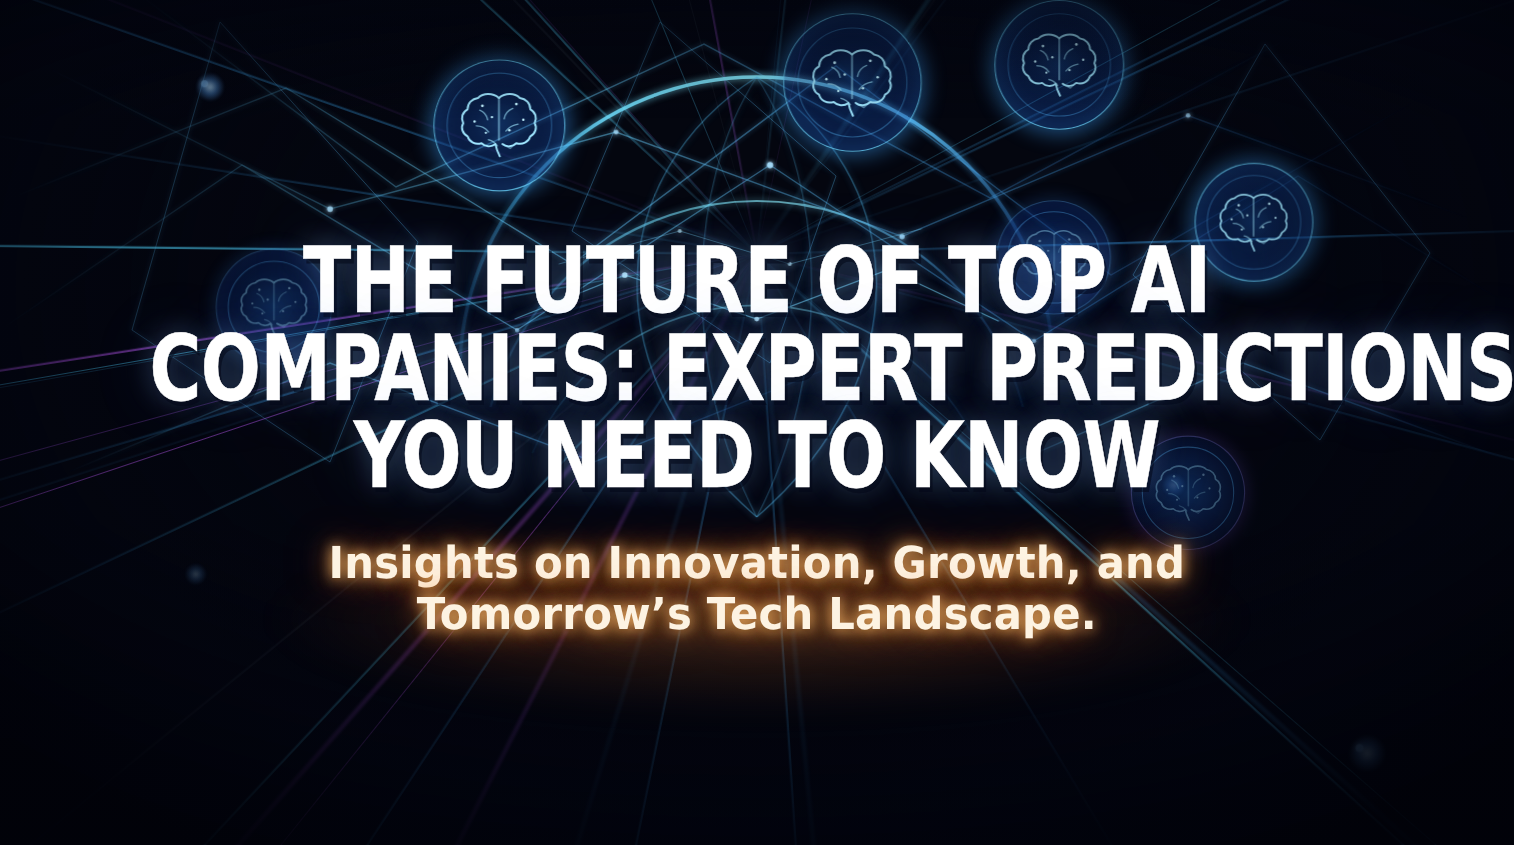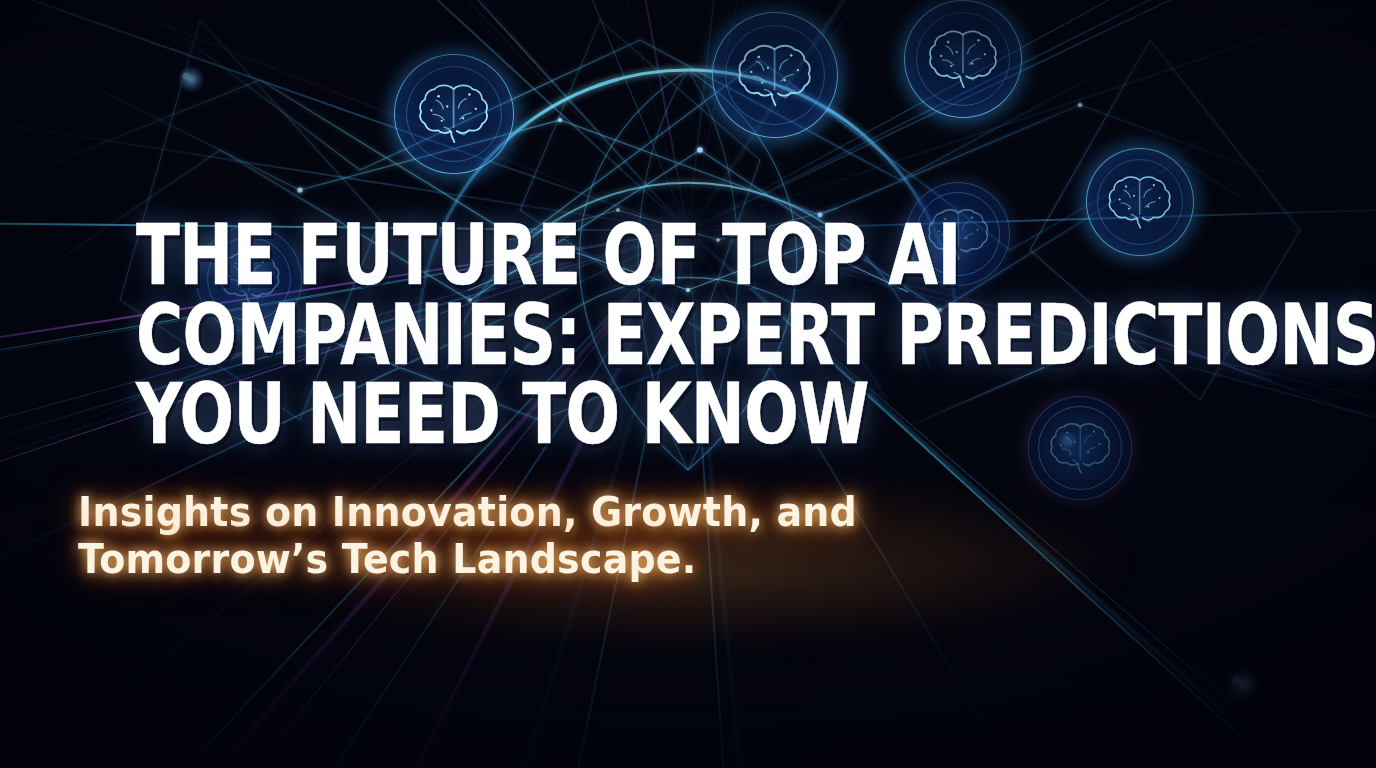--- a/index.html
+++ b/index.html
@@ -70,21 +70,21 @@
   .vignette{
     position:absolute; inset:0; pointer-events:none;
     background:
       radial-gradient(ellipse 900px 620px at 50% 34%, rgba(0,0,0,0) 40%, rgba(2,4,14,.55) 78%, rgba(1,2,9,.88) 100%),
       linear-gradient(to bottom, rgba(2,4,14,.55) 0%, rgba(0,0,0,0) 14%, rgba(0,0,0,0) 62%, rgba(2,3,12,.70) 100%);
   }
 
   
   .textblock{
     position:absolute; left:0; right:0; top:216px;
-    z-index:40; padding:0 46px;
+    text-align:center; z-index:40; padding:0 46px;
   }
   .headline{
     color:#ffffff;
     font-family:"DejaVu Sans Condensed","Liberation Sans Narrow","Liberation Sans", sans-serif;
     font-weight:900;
     font-size:83px;
     line-height:0.96;
     letter-spacing:-0.5px;
     text-transform:uppercase;
     transform:scaleX(0.86);

